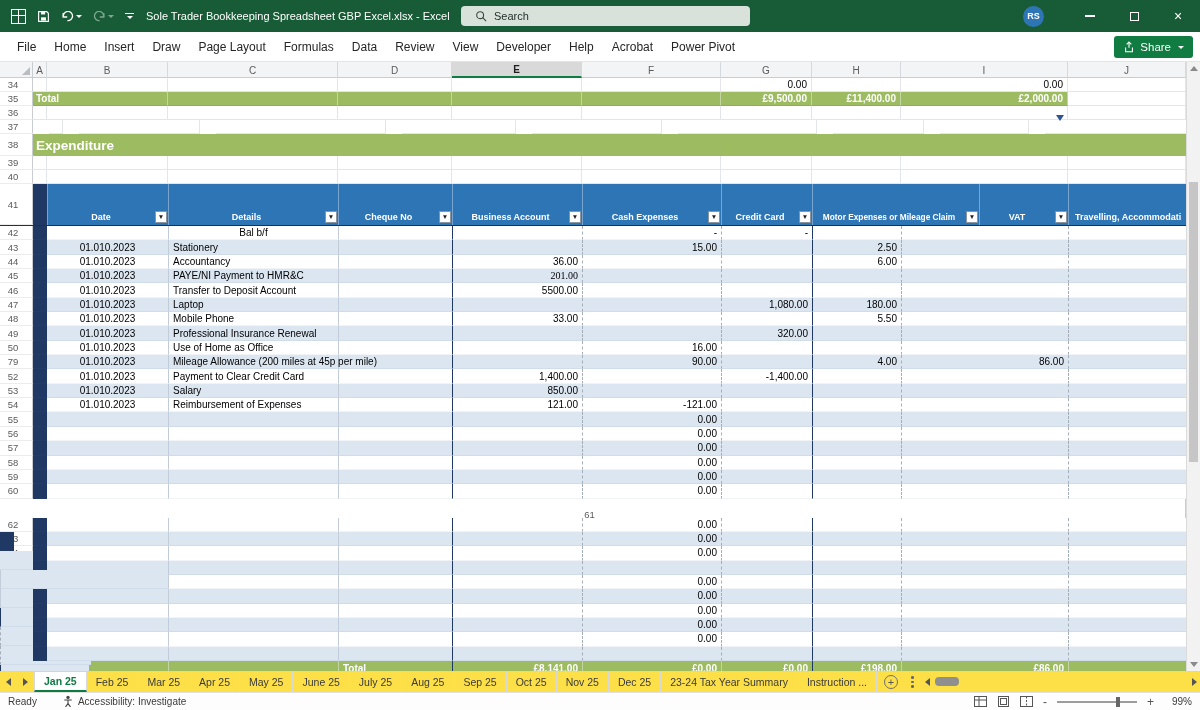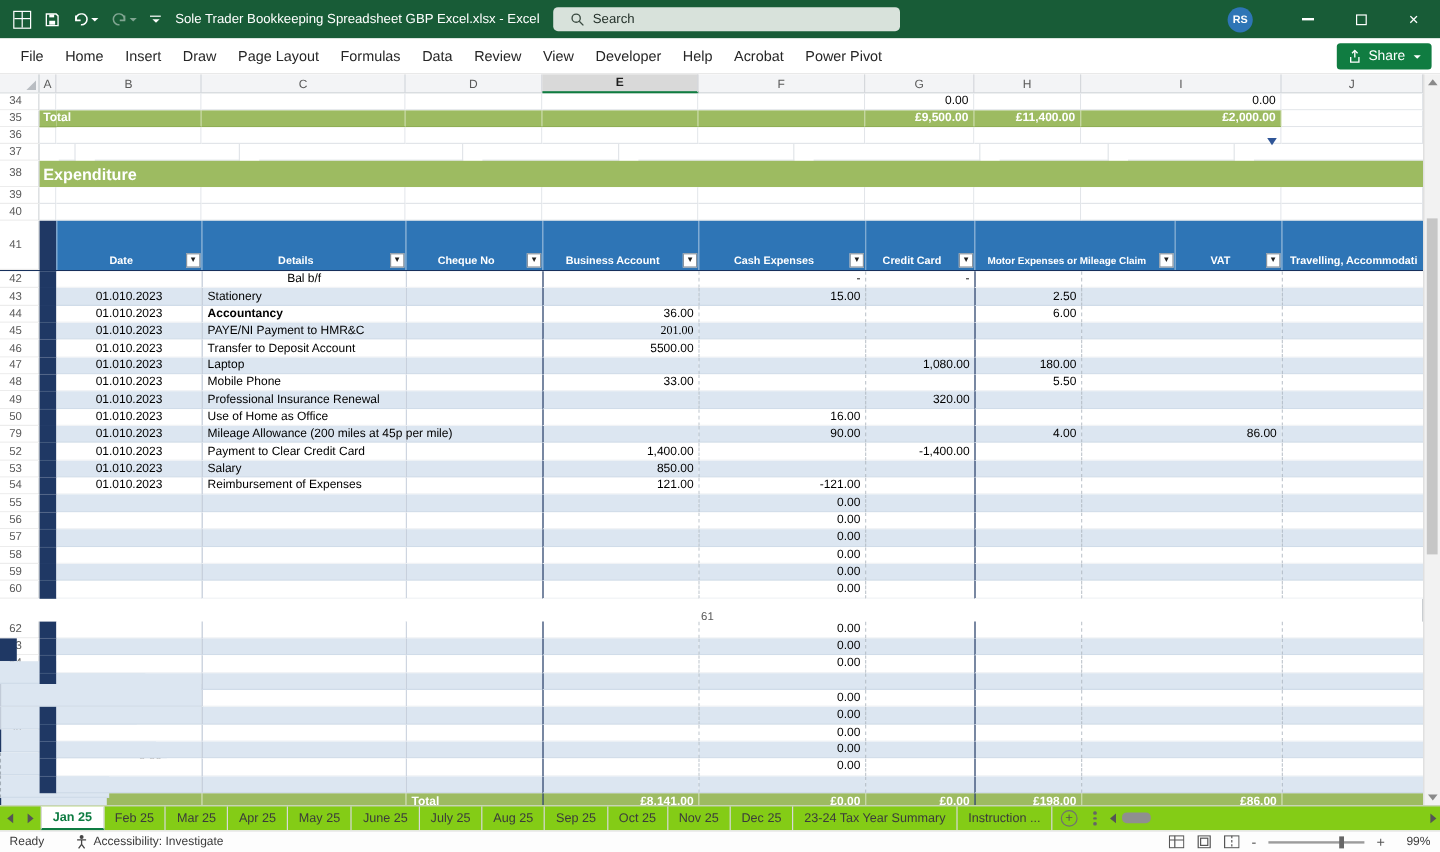--- a/index.html
+++ b/index.html
@@ -86,21 +86,21 @@
 
   .flag{position:absolute;left:1056px;top:53px;width:0;height:0;border-left:4px solid transparent;border-right:4px solid transparent;border-top:6px solid #2F5597}
 
   
   .vscroll{position:absolute;right:0;top:0;width:14px;height:609px;background:#F2F2F2;border-left:1px solid #DBDBDB}
   .vs-up{position:absolute;top:4px;left:3px;width:0;height:0;border-left:4px solid transparent;border-right:4px solid transparent;border-bottom:5px solid #8a8a8a}
   .vs-down{position:absolute;bottom:4px;left:3px;width:0;height:0;border-left:4px solid transparent;border-right:4px solid transparent;border-top:5px solid #8a8a8a}
   .vs-thumb{position:absolute;left:2px;width:9px;top:120px;height:280px;background:#C6C6C6}
 
   
-  .tabbar{position:absolute;top:671px;left:0;width:1200px;height:21px;background:#84cc16;border-top:1px solid #D4D4D4;display:flex;align-items:stretch;font-size:10.5px}
+  .tabbar{position:absolute;top:671px;left:0;width:1200px;height:21px;background:#fde047;border-top:1px solid #D4D4D4;display:flex;align-items:stretch;font-size:10.5px}
   .tab-nav{display:flex;align-items:center;padding:0 6px}
   .tri-l{width:0;height:0;border-top:4px solid transparent;border-bottom:4px solid transparent;border-right:5px solid #555}
   .tri-r{width:0;height:0;border-top:4px solid transparent;border-bottom:4px solid transparent;border-left:5px solid #555}
   .tabs{display:flex;align-items:stretch}
   .sheet-tab{display:flex;align-items:center;padding:0 9px;color:#3b3b3b;border-right:1px solid #D8D8D8;white-space:nowrap}
   .sheet-tab.active{color:#0E7C42;font-weight:bold;background:#fff;border-bottom:2px solid #0E7C42;border-left:1px solid #D8D8D8}
   .add-sheet{width:14px;height:14px;border:1px solid #707070;border-radius:50%;color:#555;font-size:11px;line-height:1;display:flex;align-items:center;justify-content:center;align-self:center;margin:0 7px}
   .kebab{display:flex;flex-direction:column;justify-content:center;gap:2px;margin:0 6px}
   .kebab i{width:2.5px;height:2.5px;background:#666;border-radius:50%}
   .hscroll{position:absolute;right:3px;top:674px;width:272px;height:15px;display:flex;align-items:center}
@@ -360,21 +360,21 @@
           <div class="cell c-F" style="width: 139px;">15.00</div>
           <div class="cell c-G" style="width: 91px;"></div>
           <div class="cell c-H" style="width: 89px;">2.50</div>
           <div class="cell c-I" style="width: 167px;"></div>
           <div class="cell c-J" style="width: 118px;"></div>
         </div>
         <div class="grow trow" style="height: 14.35px;">
           <div class="rownum">44</div>
           <div class="cell c-A navy" style="width: 14px;"></div>
           <div class="cell c-B" style="width: 121px;">01.010.2023</div>
-          <div class="cell c-C" style="width: 170px; font-weight: bold;">Accountancy</div>
+          <div class="cell c-C" style="width: 170px;">Accountancy</div>
           <div class="cell c-D" style="width: 114px;"></div>
           <div class="cell c-E" style="width: 130px;">36.00</div>
           <div class="cell c-F" style="width: 139px;"></div>
           <div class="cell c-G" style="width: 91px;"></div>
           <div class="cell c-H" style="width: 89px;">6.00</div>
           <div class="cell c-I" style="width: 167px;"></div>
           <div class="cell c-J" style="width: 118px;"></div>
         </div>
         <div class="grow trow band" style="height: 14.35px;">
           <div class="rownum">45</div>

